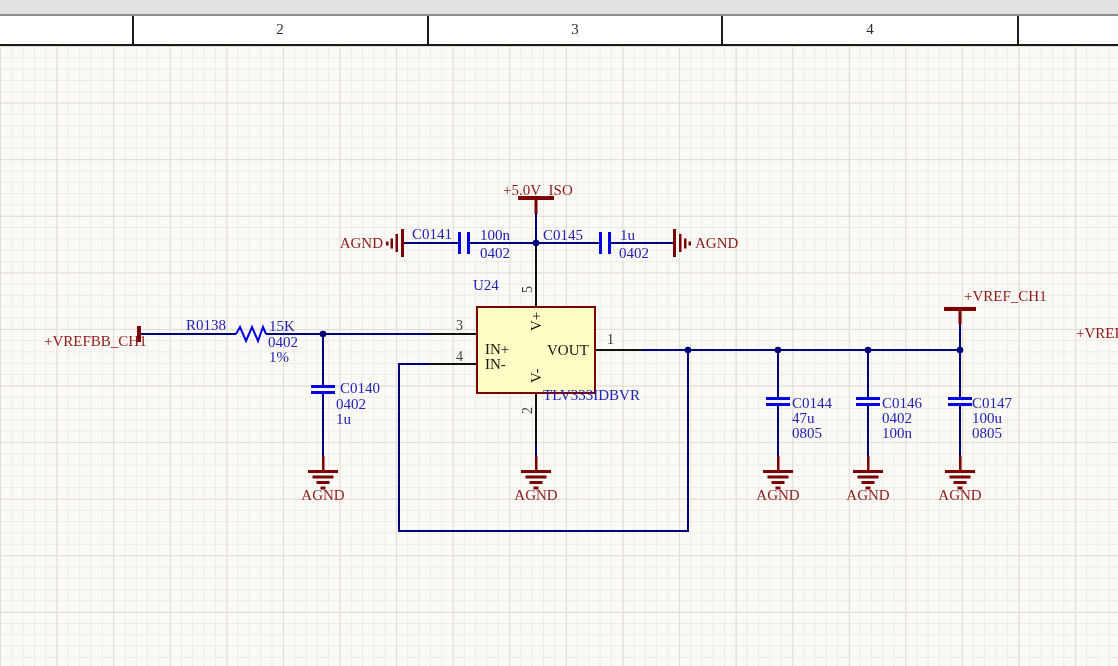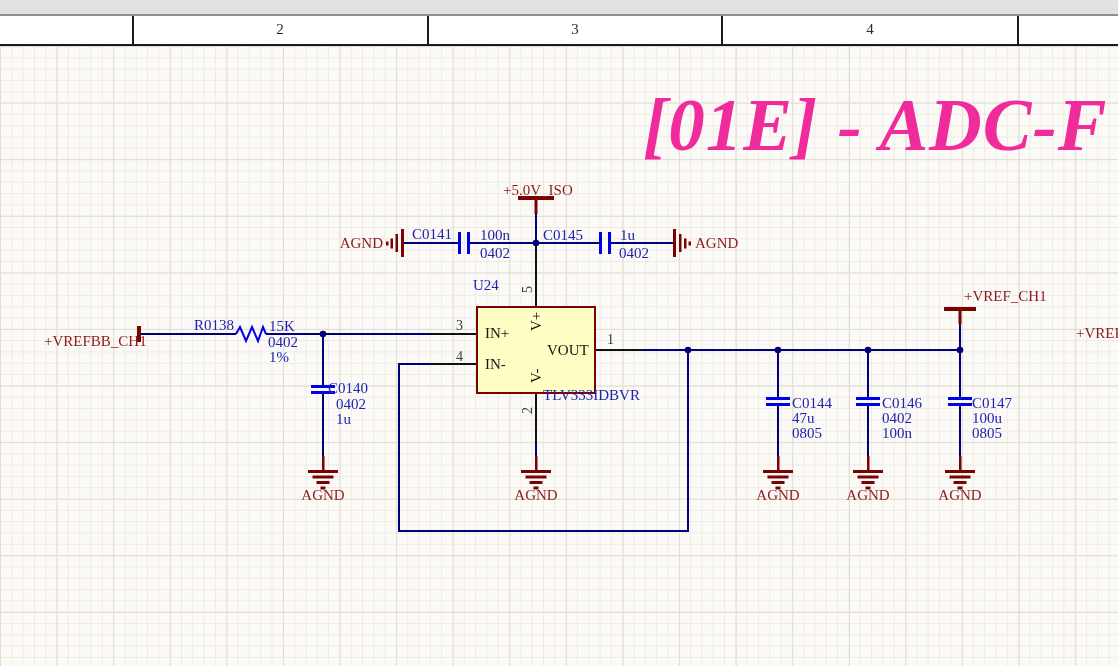--- a/index.html
+++ b/index.html
@@ -195,63 +195,62 @@
       </g>
       <g>
         <rect x="945" y="470" width="30" height="3"></rect>
           <rect x="949.5" y="475.5" width="21" height="3"></rect>
           <rect x="953.5" y="481" width="13" height="3"></rect>
           <rect x="957.5" y="486.5" width="5" height="3"></rect>
       </g>
     </g>
   </svg>
 
-  <div id="sheet-title">[01E] - ADC-F</div>
 
   <span class="t net" style="left:44px;top:334px">+VREFBB_CH1</span>
   <span class="t net" style="left:503px;top:183px">+5.0V_ISO</span>
   <span class="t net" style="left:964px;top:289px">+VREF_CH1</span>
   <span class="t net" style="left:1076px;top:326px">+VREF</span>
   <span class="t net" style="left:383px;top:236px;transform:translateX(-100%)">AGND</span>
   <span class="t net" style="left:695px;top:236px">AGND</span>
   <span class="t net ctr" style="left:323px;top:488px">AGND</span>
   <span class="t net ctr" style="left:536px;top:488px">AGND</span>
   <span class="t net ctr" style="left:778px;top:488px">AGND</span>
   <span class="t net ctr" style="left:868px;top:488px">AGND</span>
   <span class="t net ctr" style="left:960px;top:488px">AGND</span>
 
-  <span class="t cmp" style="left:194px;top:318px">R0138</span>
+  <span class="t cmp" style="left:186px;top:318px">R0138</span>
   <span class="t cmp" style="left:269px;top:319px">15K</span>
   <span class="t cmp" style="left:268px;top:335px">0402</span>
   <span class="t cmp" style="left:269px;top:350px">1%</span>
 
   <span class="t cmp" style="left:412px;top:227px">C0141</span>
   <span class="t cmp" style="left:480px;top:228px">100n</span>
   <span class="t cmp" style="left:480px;top:246px">0402</span>
   <span class="t cmp" style="left:543px;top:228px">C0145</span>
   <span class="t cmp" style="left:620px;top:228px">1u</span>
   <span class="t cmp" style="left:619px;top:246px">0402</span>
 
-  <span class="t cmp" style="left:328px;top:381px">C0140</span>
+  <span class="t cmp" style="left:340px;top:381px">C0140</span>
   <span class="t cmp" style="left:336px;top:397px">0402</span>
   <span class="t cmp" style="left:336px;top:412px">1u</span>
 
   <span class="t cmp" style="left:792px;top:396px">C0144</span>
   <span class="t cmp" style="left:792px;top:411px">47u</span>
   <span class="t cmp" style="left:792px;top:426px">0805</span>
   <span class="t cmp" style="left:882px;top:396px">C0146</span>
   <span class="t cmp" style="left:882px;top:411px">0402</span>
   <span class="t cmp" style="left:882px;top:426px">100n</span>
   <span class="t cmp" style="left:972px;top:396px">C0147</span>
   <span class="t cmp" style="left:972px;top:411px">100u</span>
   <span class="t cmp" style="left:972px;top:426px">0805</span>
 
   <span class="t cmp" style="left:473px;top:278px">U24</span>
   <span class="t cmp" style="left:543px;top:388px">TLV333IDBVR</span>
-  <span class="t pin" style="left:485px;top:326px">IN+</span>
+  <span class="t pin" style="left:485px;top:342px">IN+</span>
   <span class="t pin" style="left:485px;top:357px">IN-</span>
   <span class="t pin" style="left:547px;top:343px">VOUT</span>
   <span class="t pin rot" style="left:529px;top:331px">V+</span>
   <span class="t pin rot" style="left:529px;top:383px">V-</span>
   <span class="t pnum" style="left:456px;top:319px">3</span>
   <span class="t pnum" style="left:456px;top:350px">4</span>
   <span class="t pnum" style="left:607px;top:333px">1</span>
   <span class="t pnum rot" style="left:521px;top:293px">5</span>
   <span class="t pnum rot" style="left:521px;top:414px">2</span>
 

